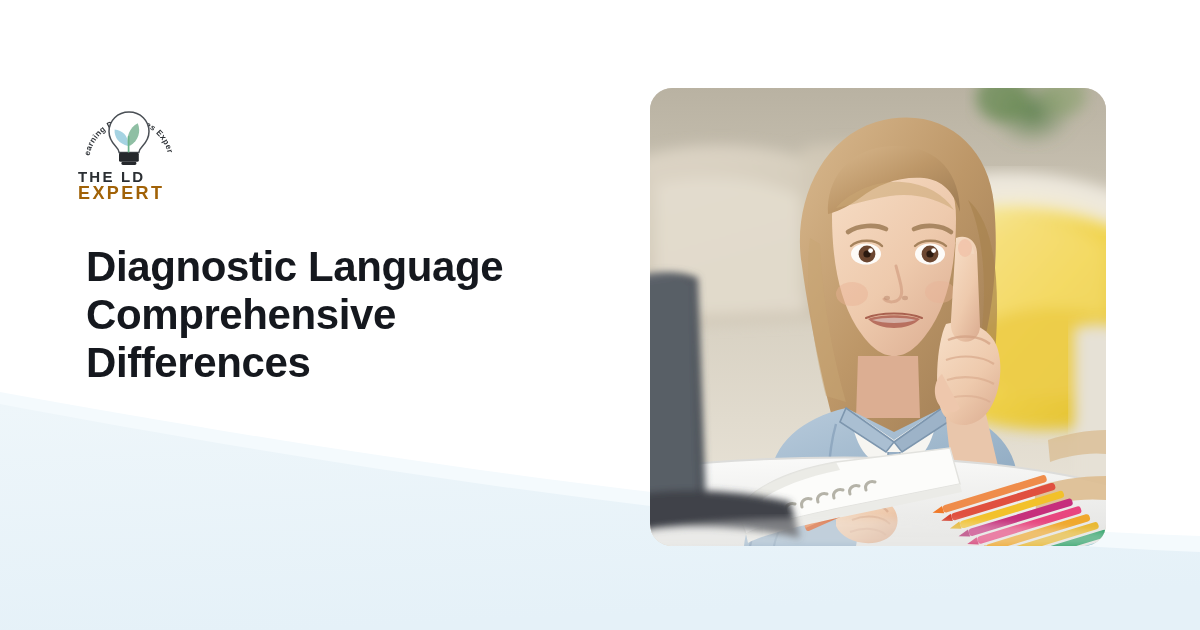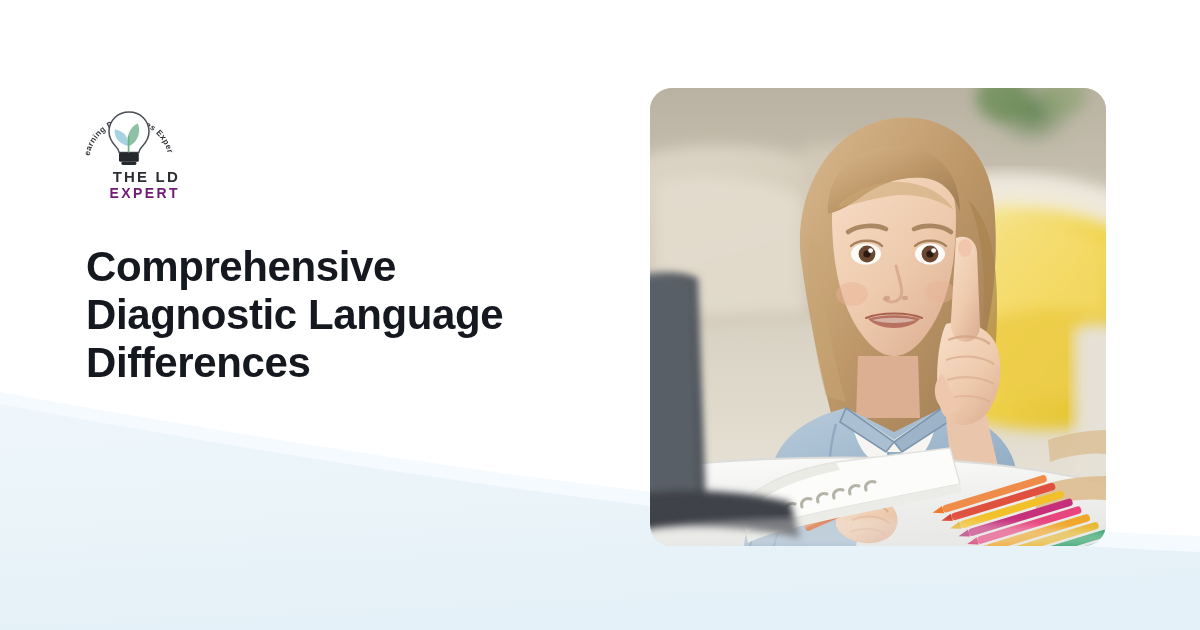--- a/index.html
+++ b/index.html
@@ -28,34 +28,34 @@
   .logo {
     position:absolute;
     left:78px; top:92px;
     width:102px; height:108px;
   }
   .logo-mark { position:absolute; left:0; top:0; width:102px; height:78px; }
   .logo-word {
     position:absolute;
     left:0; top:76px;
     width:102px;
-    text-align:right;
+    text-align:left;
   }
   .logo-line1 {
     font-size:15px;
     font-weight:bold;
     letter-spacing:2.2px;
     color:#2b2f33;
     line-height:17px;
   }
   .logo-line2 {
-    font-size:14px;
+    font-size:18px;
     font-weight:bold;
     letter-spacing:2.4px;
-    color:#701a75;
+    color:#a16207;
     line-height:16px;
   }
 
   
   .headline {
     position:absolute;
     left:86px; top:243px;
     width:470px;
     font-size:42px;
     font-weight:bold;
@@ -115,22 +115,22 @@
       <rect x="43.4" y="69.8" width="15" height="3.2" rx="1.4" fill="#25282c"></rect>
     </svg>
 
     <div class="logo-word">
       <div class="logo-line1">THE LD</div>
       <div class="logo-line2">EXPERT</div>
     </div>
   </div>
 
   <h1 class="headline">
+    <span>Diagnostic Language</span>
     <span>Comprehensive</span>
-    <span>Diagnostic Language</span>
     <span>Differences</span>
   </h1>
 
   <div class="photo-card">
     <svg class="photo-svg" viewBox="0 0 456 458">
       <defs>
         <linearGradient id="wallG" x1="0" y1="0" x2="0" y2="1">
           <stop offset="0" stop-color="#b9b2a2"></stop>
           <stop offset="0.45" stop-color="#d6cfc0"></stop>
           <stop offset="1" stop-color="#ece7dc"></stop>

